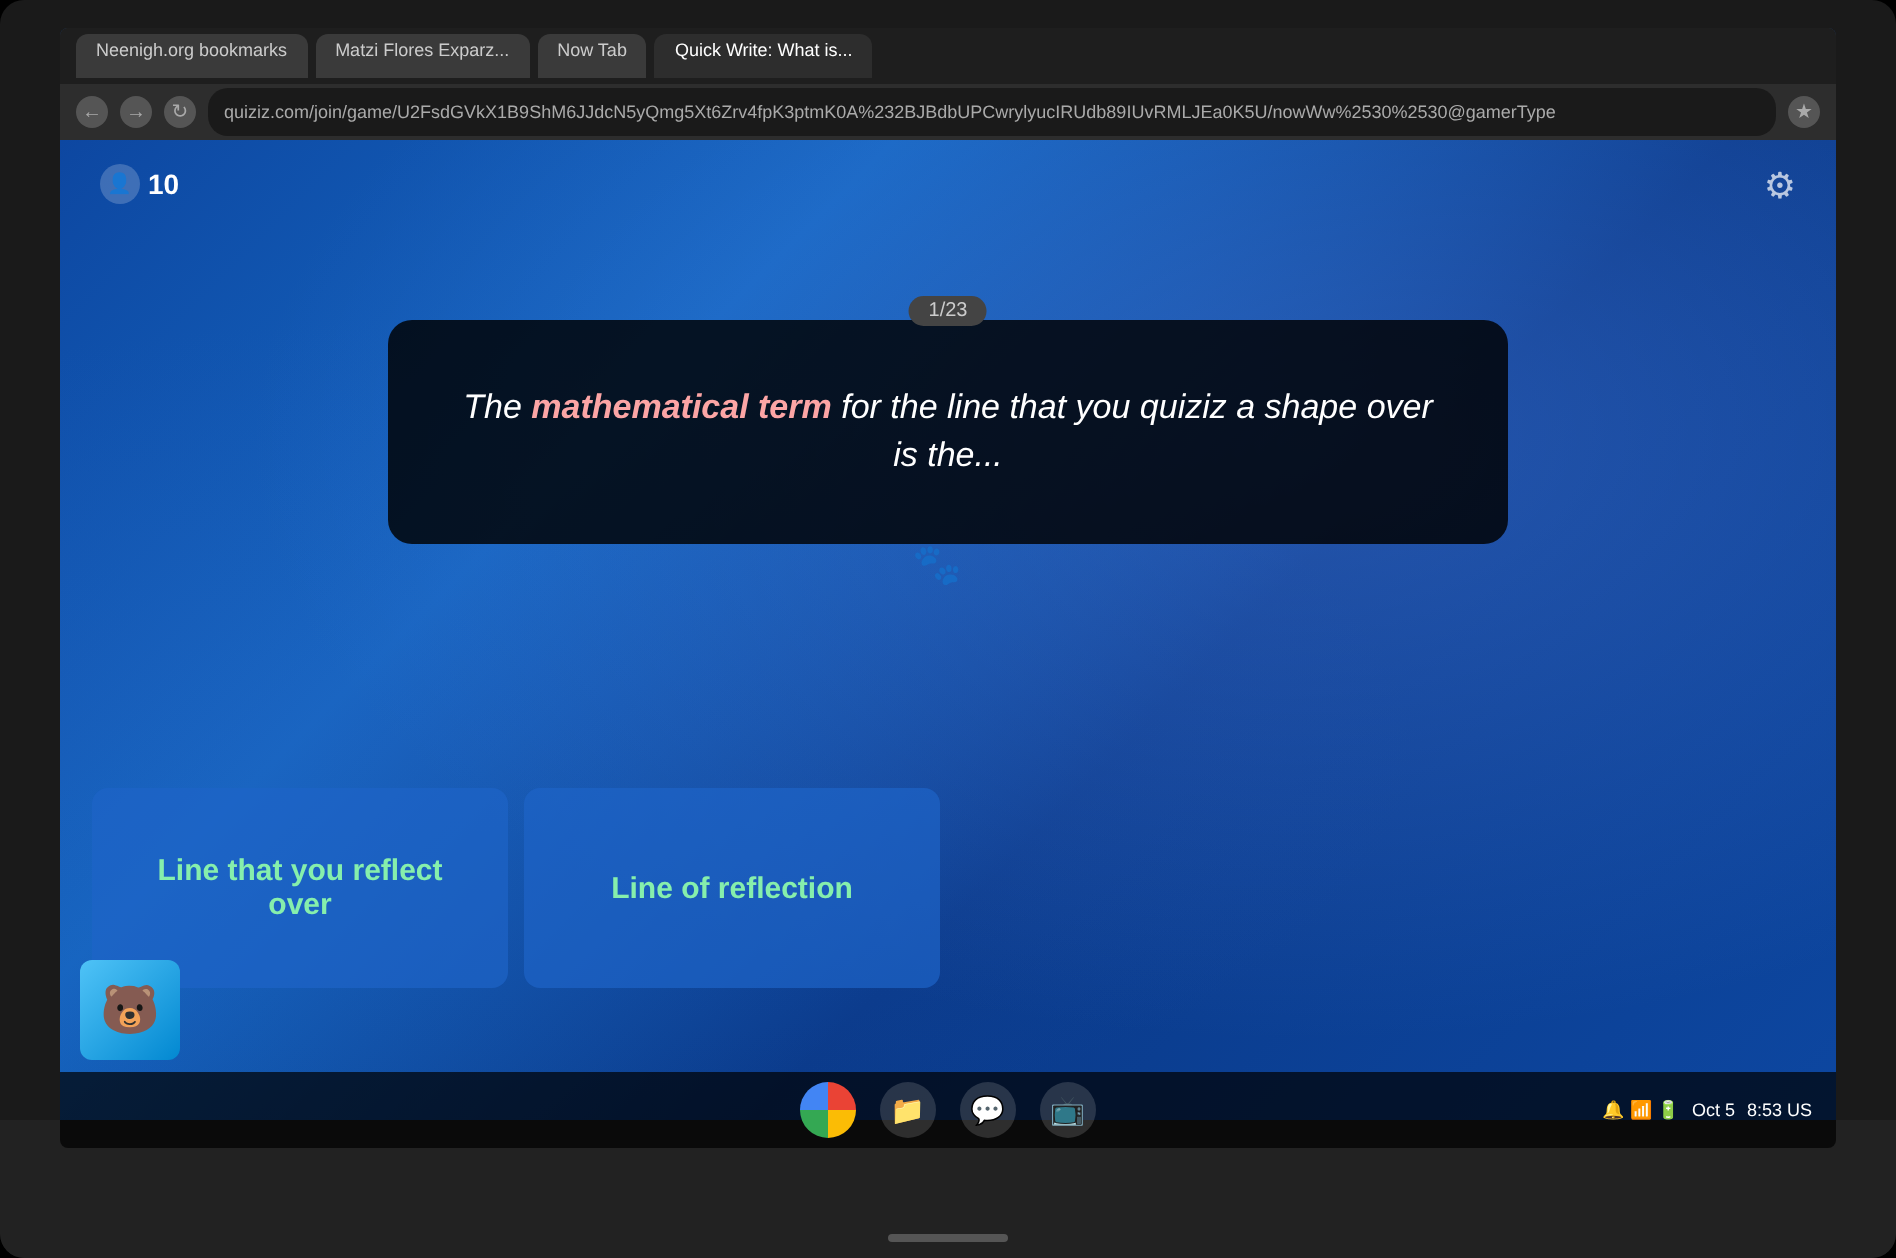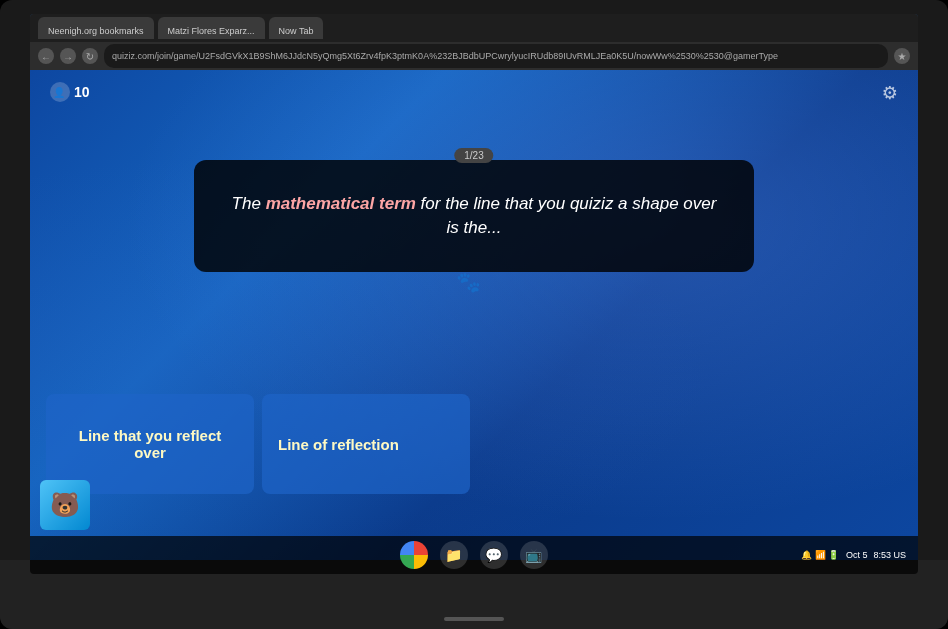--- a/index.html
+++ b/index.html
@@ -105,21 +105,21 @@
       display: flex;
       align-items: center;
       padding: 0 8px;
       font-size: 9px;
       color: #aaa;
       overflow: hidden;
     }
 
     .tab-item {
       display: flex;
-      align-items: flex-end;
+      align-items: flex-start;
       gap: 4px;
       padding: 3px 10px;
       background: #3a3a3a;
       border-radius: 6px 6px 0 0;
       font-size: 9px;
       color: #ccc;
       cursor: pointer;
       height: 22px;
     }
 
@@ -224,29 +224,29 @@
       gap: 8px;
       padding: 0 16px;
       z-index: 5;
     }
 
     .answer-btn {
       background: rgba(30, 100, 200, 0.7);
       border: none;
       border-radius: 8px;
       padding: 30px 16px;
-      color: #fef9c3;
+      color: #86efac;
       font-size: 15px;
       font-weight: 600;
       cursor: pointer;
       text-align: center;
       min-height: 100px;
       display: flex;
       align-items: center;
-      justify-content: flex-start;
+      justify-content: center;
       transition: background 0.2s;
     }
 
     .answer-btn.darker {
       background: rgba(20, 80, 170, 0.75);
     }
 
     
     .taskbar {
       position: absolute;
@@ -349,20 +349,23 @@
     <div class="browser-chrome">
       <div class="browser-tabs">
         <div class="tab-item">
           <span>Neenigh.org bookmarks</span>
         </div>
         <div class="tab-item">
           <span>Matzi Flores Exparz...</span>
         </div>
         <div class="tab-item">
           <span>Now Tab</span>
+        </div>
+        <div class="tab-item active">
+          <span>Quick Write: What is...</span>
         </div>
       </div>
       <div class="browser-nav">
         <div class="nav-btn">←</div>
         <div class="nav-btn">→</div>
         <div class="nav-btn">↻</div>
         <div class="address-bar">
           <span>quiziz.com/join/game/U2FsdGVkX1B9ShM6JJdcN5yQmg5Xt6Zrv4fpK3ptmK0A%232BJBdbUPCwrylyucIRUdb89IUvRMLJEa0K5U/nowWw%2530%2530@gamerType</span>
         </div>
         <div class="nav-btn">★</div>

